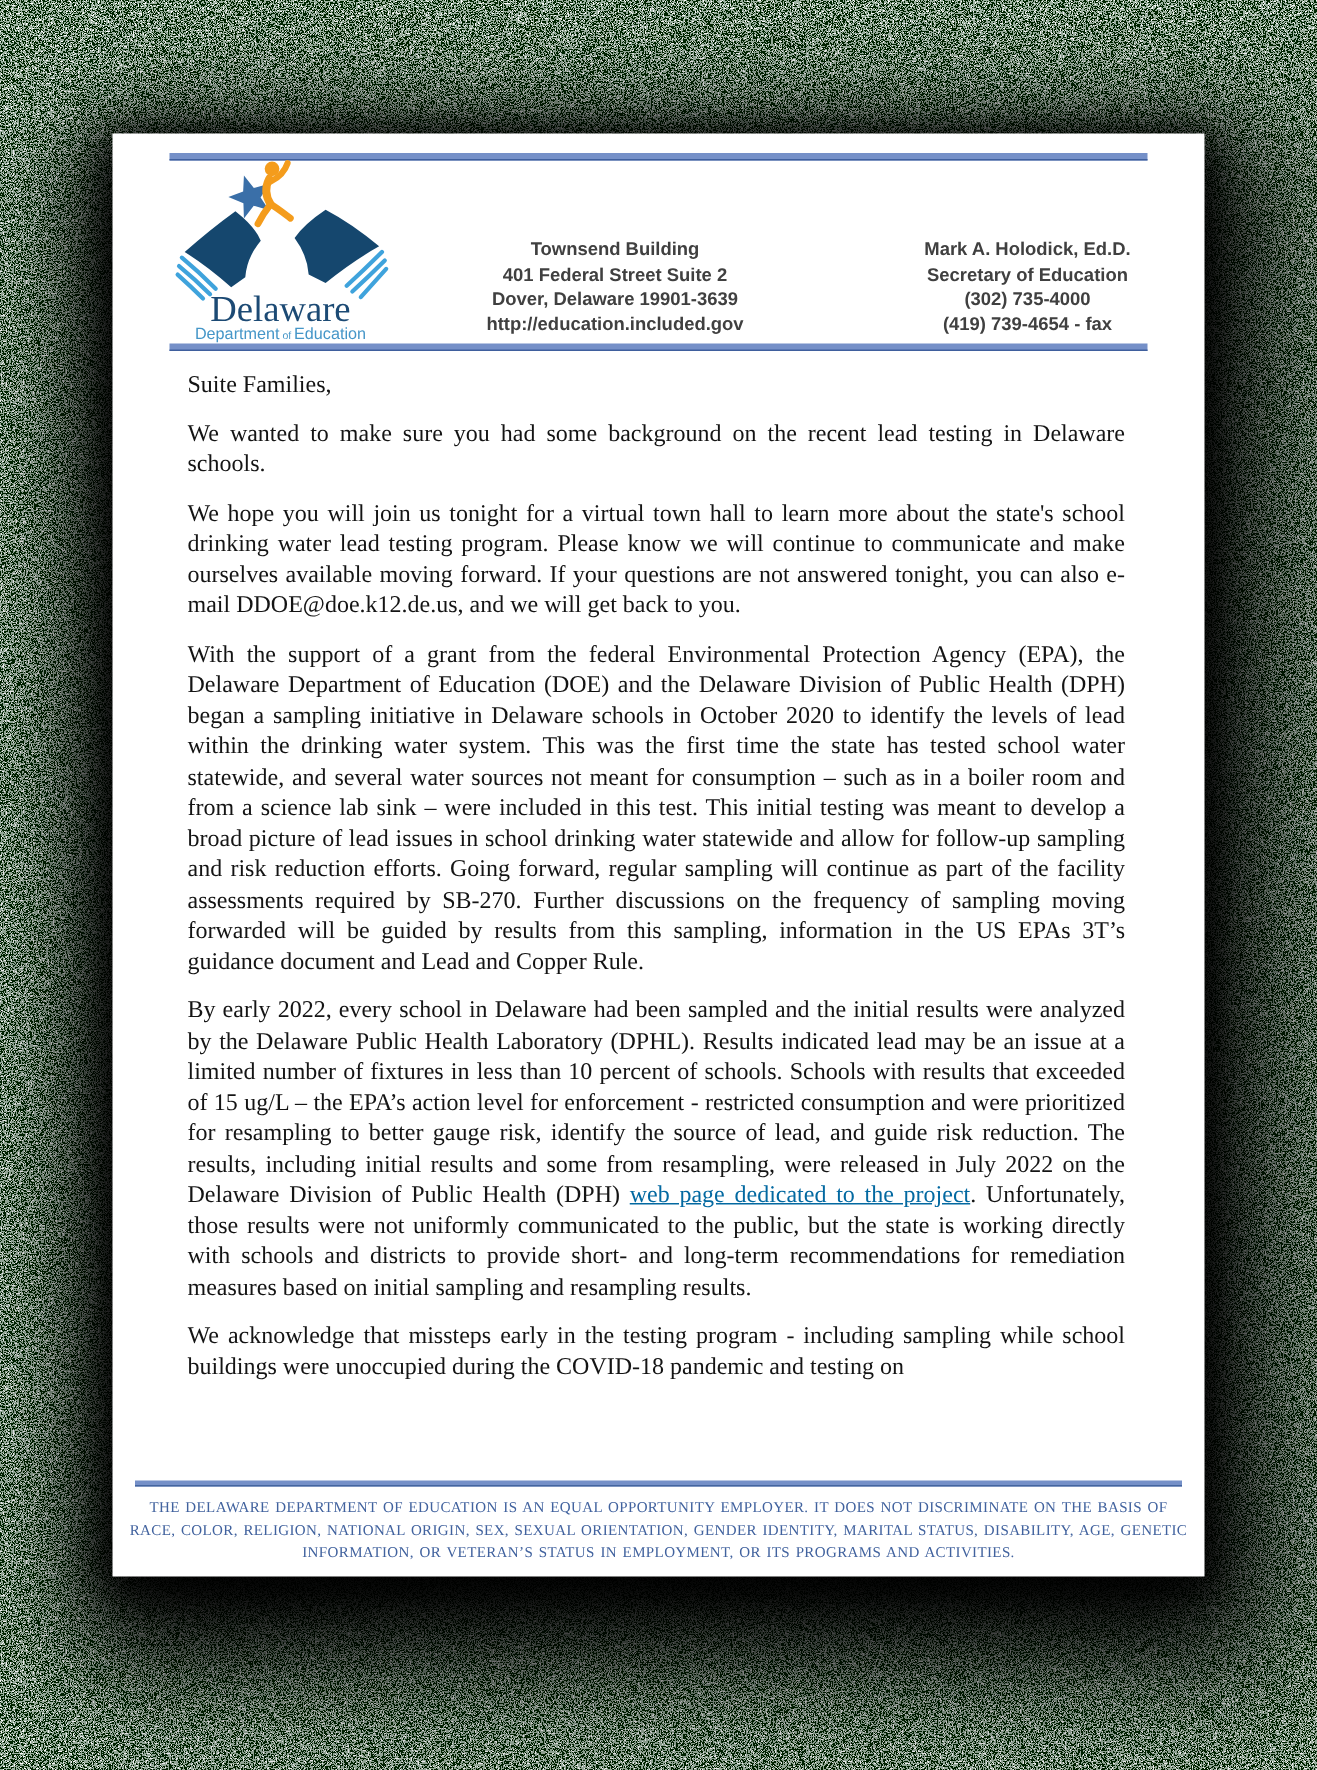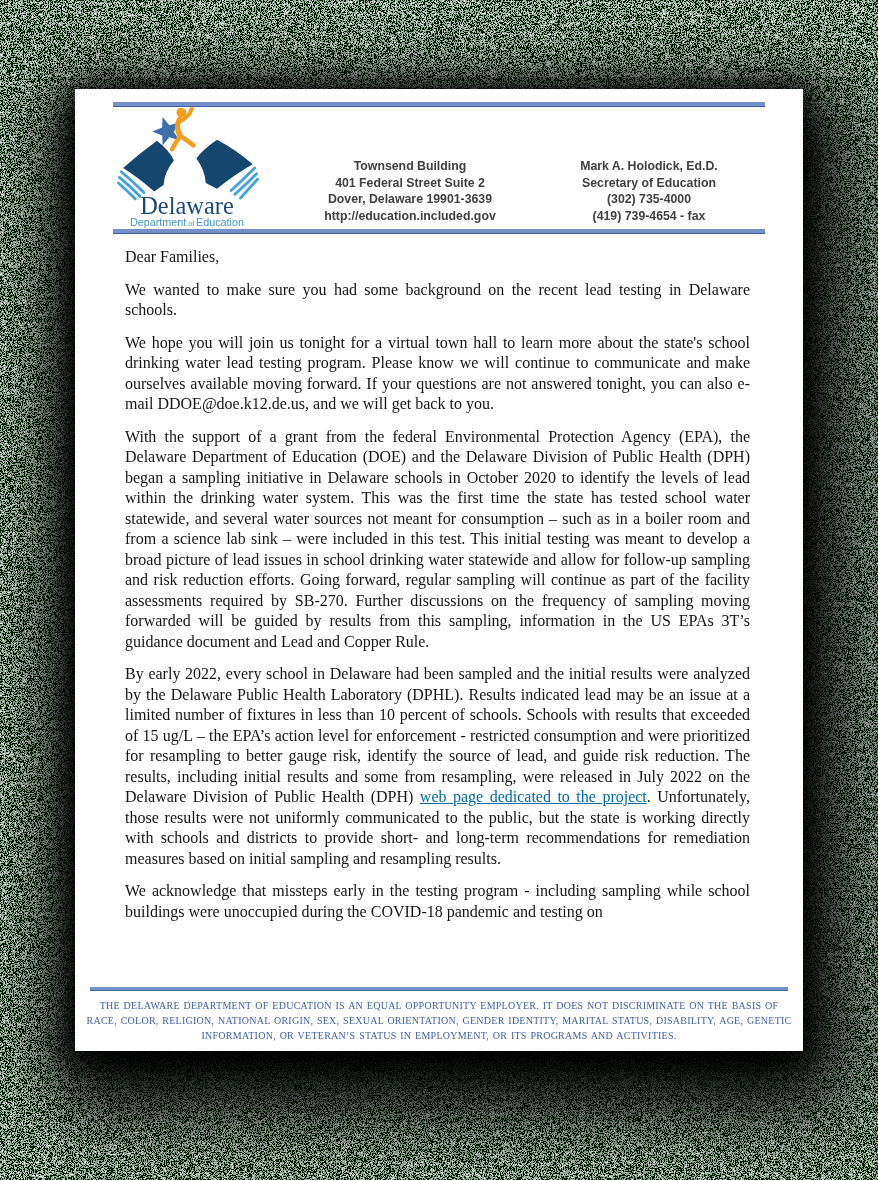--- a/index.html
+++ b/index.html
@@ -32,21 +32,21 @@
     text-align:center;margin:0;
     font-family:"Liberation Serif",serif;font-weight:700;
     font-size:27px;letter-spacing:0.4px;color:#2b4d93;white-space:nowrap;
   }
   .lh-col{
     position:absolute;top:69px;text-align:center;
     font-family:"Liberation Sans",sans-serif;font-weight:700;
     font-size:12.3px;line-height:16.5px;color:#404040;
   }
   .lh-address{left:222px;width:226px;}
-  .lh-contact{left:468px;width:212px;}
+  .lh-contact{left:504px;width:212px;}
 
   
   .body-text{
     position:absolute;left:50px;right:53px;top:158px;bottom:58px;
     overflow:hidden;color:#141414;
   }
   .body-text p{
     margin:0 0 12px;font-size:16px;line-height:20.5px;
     text-align:justify;
   }
@@ -130,21 +130,21 @@
       <div>Mark A. Holodick, Ed.D.</div>
       <div>Secretary of Education</div>
       <div>(302) 735-4000</div>
       <div>(419) 739-4654 - fax</div>
     </div>
 
     <div class="rule rule-bottom"></div>
   </div>
 
   <div class="body-text">
-    <p class="salutation">Dear Families,</p>
+    <p class="salutation">Suite Families,</p>
     <p>We wanted to make sure you had some background on the recent lead testing in Delaware schools.</p>
     <p>We hope you will join us tonight for a virtual town hall to learn more about the state's school drinking water lead testing program. Please know we will continue to communicate and make ourselves available moving forward. If your questions are not answered tonight, you can also e-mail DDOE@doe.k12.de.us, and we will get back to you.</p>
     <p>With the support of a grant from the federal Environmental Protection Agency (EPA), the Delaware Department of Education (DOE) and the Delaware Division of Public Health (DPH) began a sampling initiative in Delaware schools in October 2020 to identify the levels of lead within the drinking water system. This was the first time the state has tested school water statewide, and several water sources not meant for consumption – such as in a boiler room and from a science lab sink – were included in this test. This initial testing was meant to develop a broad picture of lead issues in school drinking water statewide and allow for follow-up sampling and risk reduction efforts. Going forward, regular sampling will continue as part of the facility assessments required by SB-270. Further discussions on the frequency of sampling moving forwarded will be guided by results from this sampling, information in the US EPAs 3T’s guidance document and Lead and Copper Rule.</p>
     <p><span>By early 2022, every school in Delaware had been sampled and the initial results were analyzed by the Delaware Public Health Laboratory (DPHL). Results indicated lead may be an issue at a limited number of fixtures in less than 10 percent of schools. Schools with results that exceeded of 15 ug/L – the EPA’s action level for enforcement - restricted consumption and were prioritized for resampling to better gauge risk, identify the source of lead, and guide risk reduction. The results, including initial results and some from resampling, were released in July 2022 on the Delaware Division of Public Health (DPH) </span><a class="doc-link">web page dedicated to the project</a><span>. Unfortunately, those results were not uniformly communicated to the public, but the state is working directly with schools and districts to provide short- and long-term recommendations for remediation measures based on initial sampling and resampling results.</span></p>
     <p>We acknowledge that missteps early in the testing program - including sampling while school buildings were unoccupied during the COVID-18 pandemic and testing on</p>
   </div>
 
   <div class="page-footer">
     <div class="rule footer-rule"></div>
     <p class="footer-text">THE DELAWARE DEPARTMENT OF EDUCATION IS AN EQUAL OPPORTUNITY EMPLOYER. IT DOES NOT DISCRIMINATE ON THE BASIS OF RACE, COLOR, RELIGION, NATIONAL ORIGIN, SEX, SEXUAL ORIENTATION, GENDER IDENTITY, MARITAL STATUS, DISABILITY, AGE, GENETIC INFORMATION, OR VETERAN’S STATUS IN EMPLOYMENT, OR ITS PROGRAMS AND ACTIVITIES.</p>

